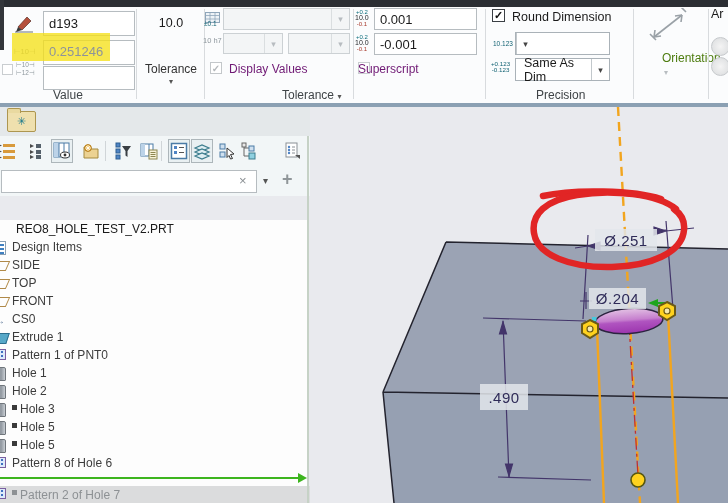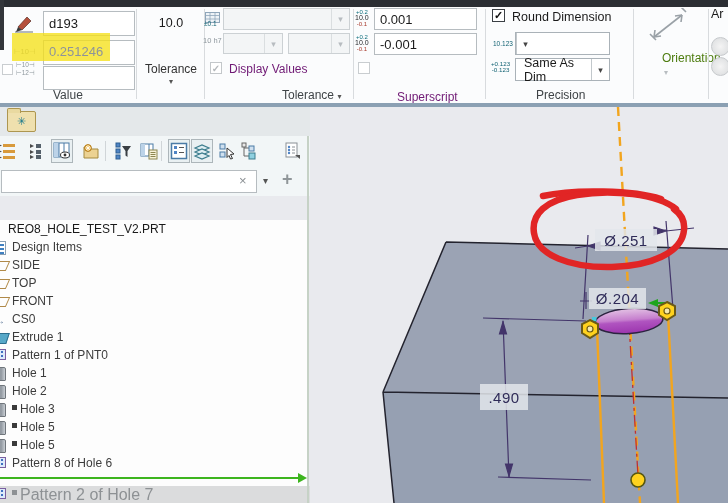--- a/index.html
+++ b/index.html
@@ -54,28 +54,28 @@
   #search-clear{position:absolute;left:239px;top:7px;font-size:13px;color:#8b9094;line-height:13px;}
   #search-drop{position:absolute;left:263px;top:8px;font-size:10px;color:#555;}
   #search-add{position:absolute;left:282px;top:2px;font-size:18px;font-weight:bold;color:#909699;}
   #header-row{position:absolute;left:0;top:196px;width:310px;height:24px;background:#fdfdfd;
               border-top:1px solid #ccd1d4;border-bottom:1px solid #ccd1d4;box-sizing:border-box;}
   #area-header{position:absolute;left:191px;top:4px;font-size:12px;color:#3f4447;}
   .hdr-div{position:absolute;top:0;width:1px;height:22px;background:#d4d8da;}
   #col-line{position:absolute;left:186px;top:220px;width:1px;height:283px;background:#eceef0;}
   #treelist{position:absolute;left:0;top:220px;width:307px;height:283px;background:#fdfdfd;overflow:hidden;}
   .trow{position:relative;height:18px;display:flex;align-items:center;font-size:12px;color:#3c3c3c;white-space:nowrap;}
-  .trow.root{color:#1a1a1a;padding-left:8px;}
+  .trow.root{color:#1a1a1a;padding-left:16px;}
   .ticon{width:13px;height:13px;margin-left:-5px;margin-right:4px;flex:0 0 13px;position:relative;}
   .marker{width:5px;height:5px;background:#3a3a3a;margin-right:3px;margin-top:-4px;flex:0 0 5px;}
   #insert-line{position:absolute;left:0;top:477px;width:300px;height:2px;background:#3db51e;}
   #insert-arrow{position:absolute;left:298px;top:473px;width:0;height:0;border-left:9px solid #3db51e;
                 border-top:5px solid transparent;border-bottom:5px solid transparent;}
   #insert-row{position:absolute;left:0;top:486px;width:310px;height:17px;background:#dbdcdd;display:flex;
-              align-items:center;font-size:16px;color:#8d9194;}
+              align-items:center;font-size:12px;color:#8d9194;}
   #splitter{position:absolute;left:307px;top:136px;width:2px;height:367px;background:#c6d2c6;}
 
   
   .ic-design{background:#fff;border:1px solid #8aa0b4;}
   .ic-design i{display:block;height:2px;background:#3f7fc0;margin:2px 1px 0 3px;}
   .ic-plane{width:11px;height:8px;border:1.4px solid #b08948;transform:skewX(-24deg);margin-top:2px;background:transparent;}
   .ic-csys{font-size:10px;color:#6a82a0;line-height:13px;}
   .ic-extrude{width:11px;height:9px;background:#57a8c8;border:1px solid #2d6e8e;transform:skewX(-18deg);margin-top:2px;}
   .ic-pattern{width:11px;height:11px;background:#ddeafa;border:1.3px solid #7a5fa0;box-sizing:border-box;}
   .ic-pattern i{display:block;width:2px;height:2px;background:#3f6fc0;position:absolute;}
@@ -161,21 +161,21 @@
     </div>
     <div class="stack3" style="left:355px;top:34px;">
       <div class="l1">+0.2</div>
       <div class="l2">10.0</div>
       <div class="l3">-0.1</div>
     </div>
     <div class="rinput" style="left:374px;top:33px;width:103px;height:22px;">
       <span>-0.001</span>
     </div>
     <div class="cb dis-off" style="left:358px;top:62px;width:12px;height:12px;"></div>
-    <span class="dis-label" style="left:397px;top:62px;margin-top:28px;">Superscript</span>
+    <span class="dis-label" style="left:358px;top:62px;">Superscript</span>
     <span class="glabel" style="left:282px;">
       <span>Tolerance</span> <span style="font-size:8px;color:#555;">▾</span>
     </span>
     <div class="gdivider" style="left:485px;"></div>
 
     <div class="cb on" style="left:492px;top:9px;width:13px;height:13px;font-size:11px;">
       <span>✓</span>
       </div>
     <span class="abs" style="left:512px;top:10px;font-size:12.5px;color:#1a1a1a;">Round Dimension</span>
     <span class="tinytxt tealtxt" style="left:493px;top:40px;font-size:6.5px;">10.123</span>

